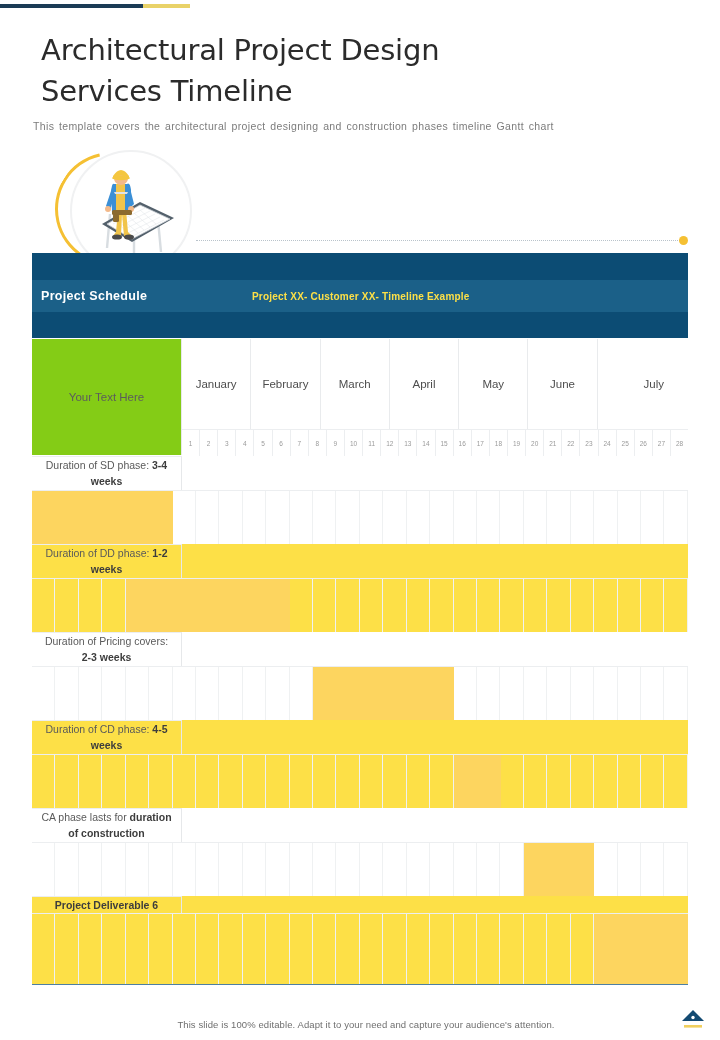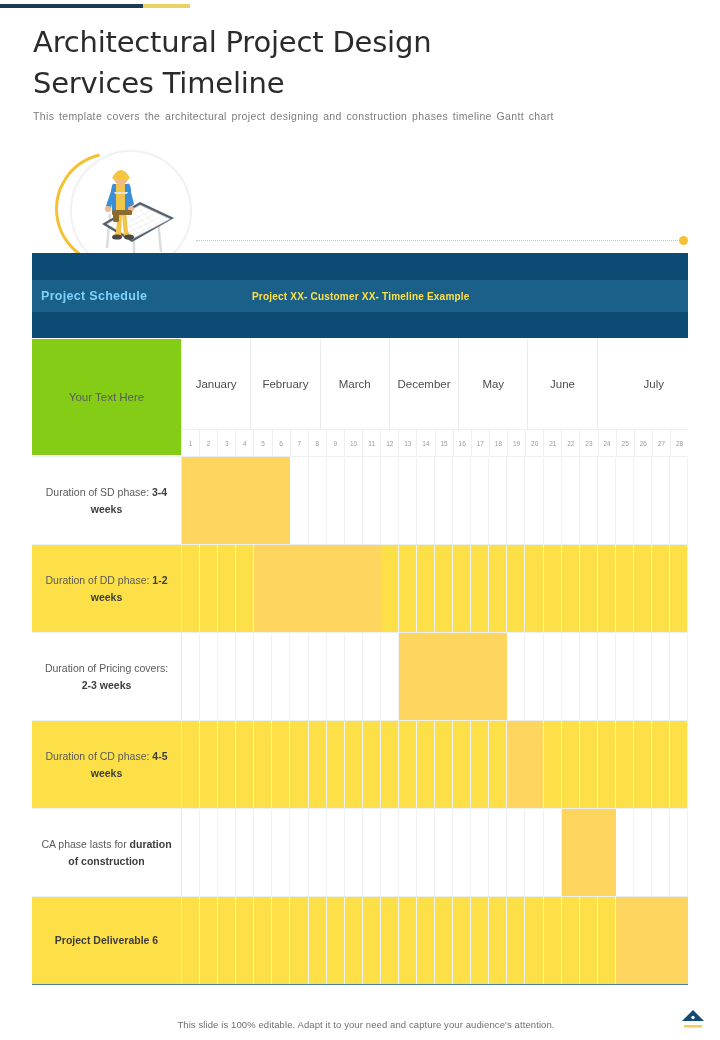--- a/index.html
+++ b/index.html
@@ -27,21 +27,21 @@
   #top-accent .seg-gold { width: 47px;  height: 100%; background: #e9d268; }
 
   
   #header { position: absolute; top: 22px; left: 33px; right: 30px; }
   #page-title {
     font-size: 29px;
     line-height: 1.42;
     font-weight: 400;
     color: #2b2b2b;
     letter-spacing: -0.2px;
-    margin: 0;
+    margin: 8px;
     font-family: "DejaVu Sans", sans-serif;
   }
   #page-subtitle {
     margin: 6px 0 0 0;
     font-size: 10.5px;
     color: #7c7c7c;
     letter-spacing: 0.35px;
     word-spacing: 1.5px;
     font-family: "Liberation Sans", sans-serif;
   }
@@ -106,21 +106,21 @@
     background: #1b6088;
     display: flex;
     align-items: center;
   }
   #banner-left {
     width: 220px;
     padding-left: 9px;
     box-sizing: border-box;
     font-size: 12.5px;
     font-weight: bold;
-    color: #7dd3fc;
+    color: #ffffff;
     letter-spacing: 0.3px;
   }
   #banner-center {
     flex: 1;
     text-align: left;
     font-size: 10px;
     font-weight: bold;
     color: #fde047;
     letter-spacing: 0.2px;
   }
@@ -171,21 +171,21 @@
     display: flex;
     align-items: center;
     justify-content: center;
     font-size: 6.5px;
     color: #9a9a9a;
     box-sizing: border-box;
   }
   .week-cell:last-child { border-right: none; }
 
   #gantt-body { border-bottom: 1.5px solid #4d7fa3; }
-  .gantt-row { display: flex; height: 88px; }
+  .gantt-row { display: flex; height: 88px; flex-direction: column; }
   .gantt-row.alt { background: #fde047; }
   .row-label {
     width: 150px;
     box-sizing: border-box;
     border-right: 1px solid #e6e8ea;
     border-top: 1px solid #eceef0;
     display: flex;
     align-items: center;
     justify-content: center;
     text-align: center;
@@ -307,21 +307,21 @@
 </div>
 
 <div id="gantt">
   <div id="gantt-head">
     <div id="label-head">Your Text Here</div>
     <div id="months-wrap">
       <div id="months-row">
           <div class="month-cell">January</div>
           <div class="month-cell">February</div>
           <div class="month-cell">March</div>
-          <div class="month-cell">December</div>
+          <div class="month-cell">April</div>
           <div class="month-cell">May</div>
           <div class="month-cell">June</div>
           <div class="month-cell">July</div>
         </div>
       <div id="weeks-row">
           <div class="week-cell">1</div>
           <div class="week-cell">2</div>
           <div class="week-cell">3</div>
           <div class="week-cell">4</div>
           <div class="week-cell">5</div>

